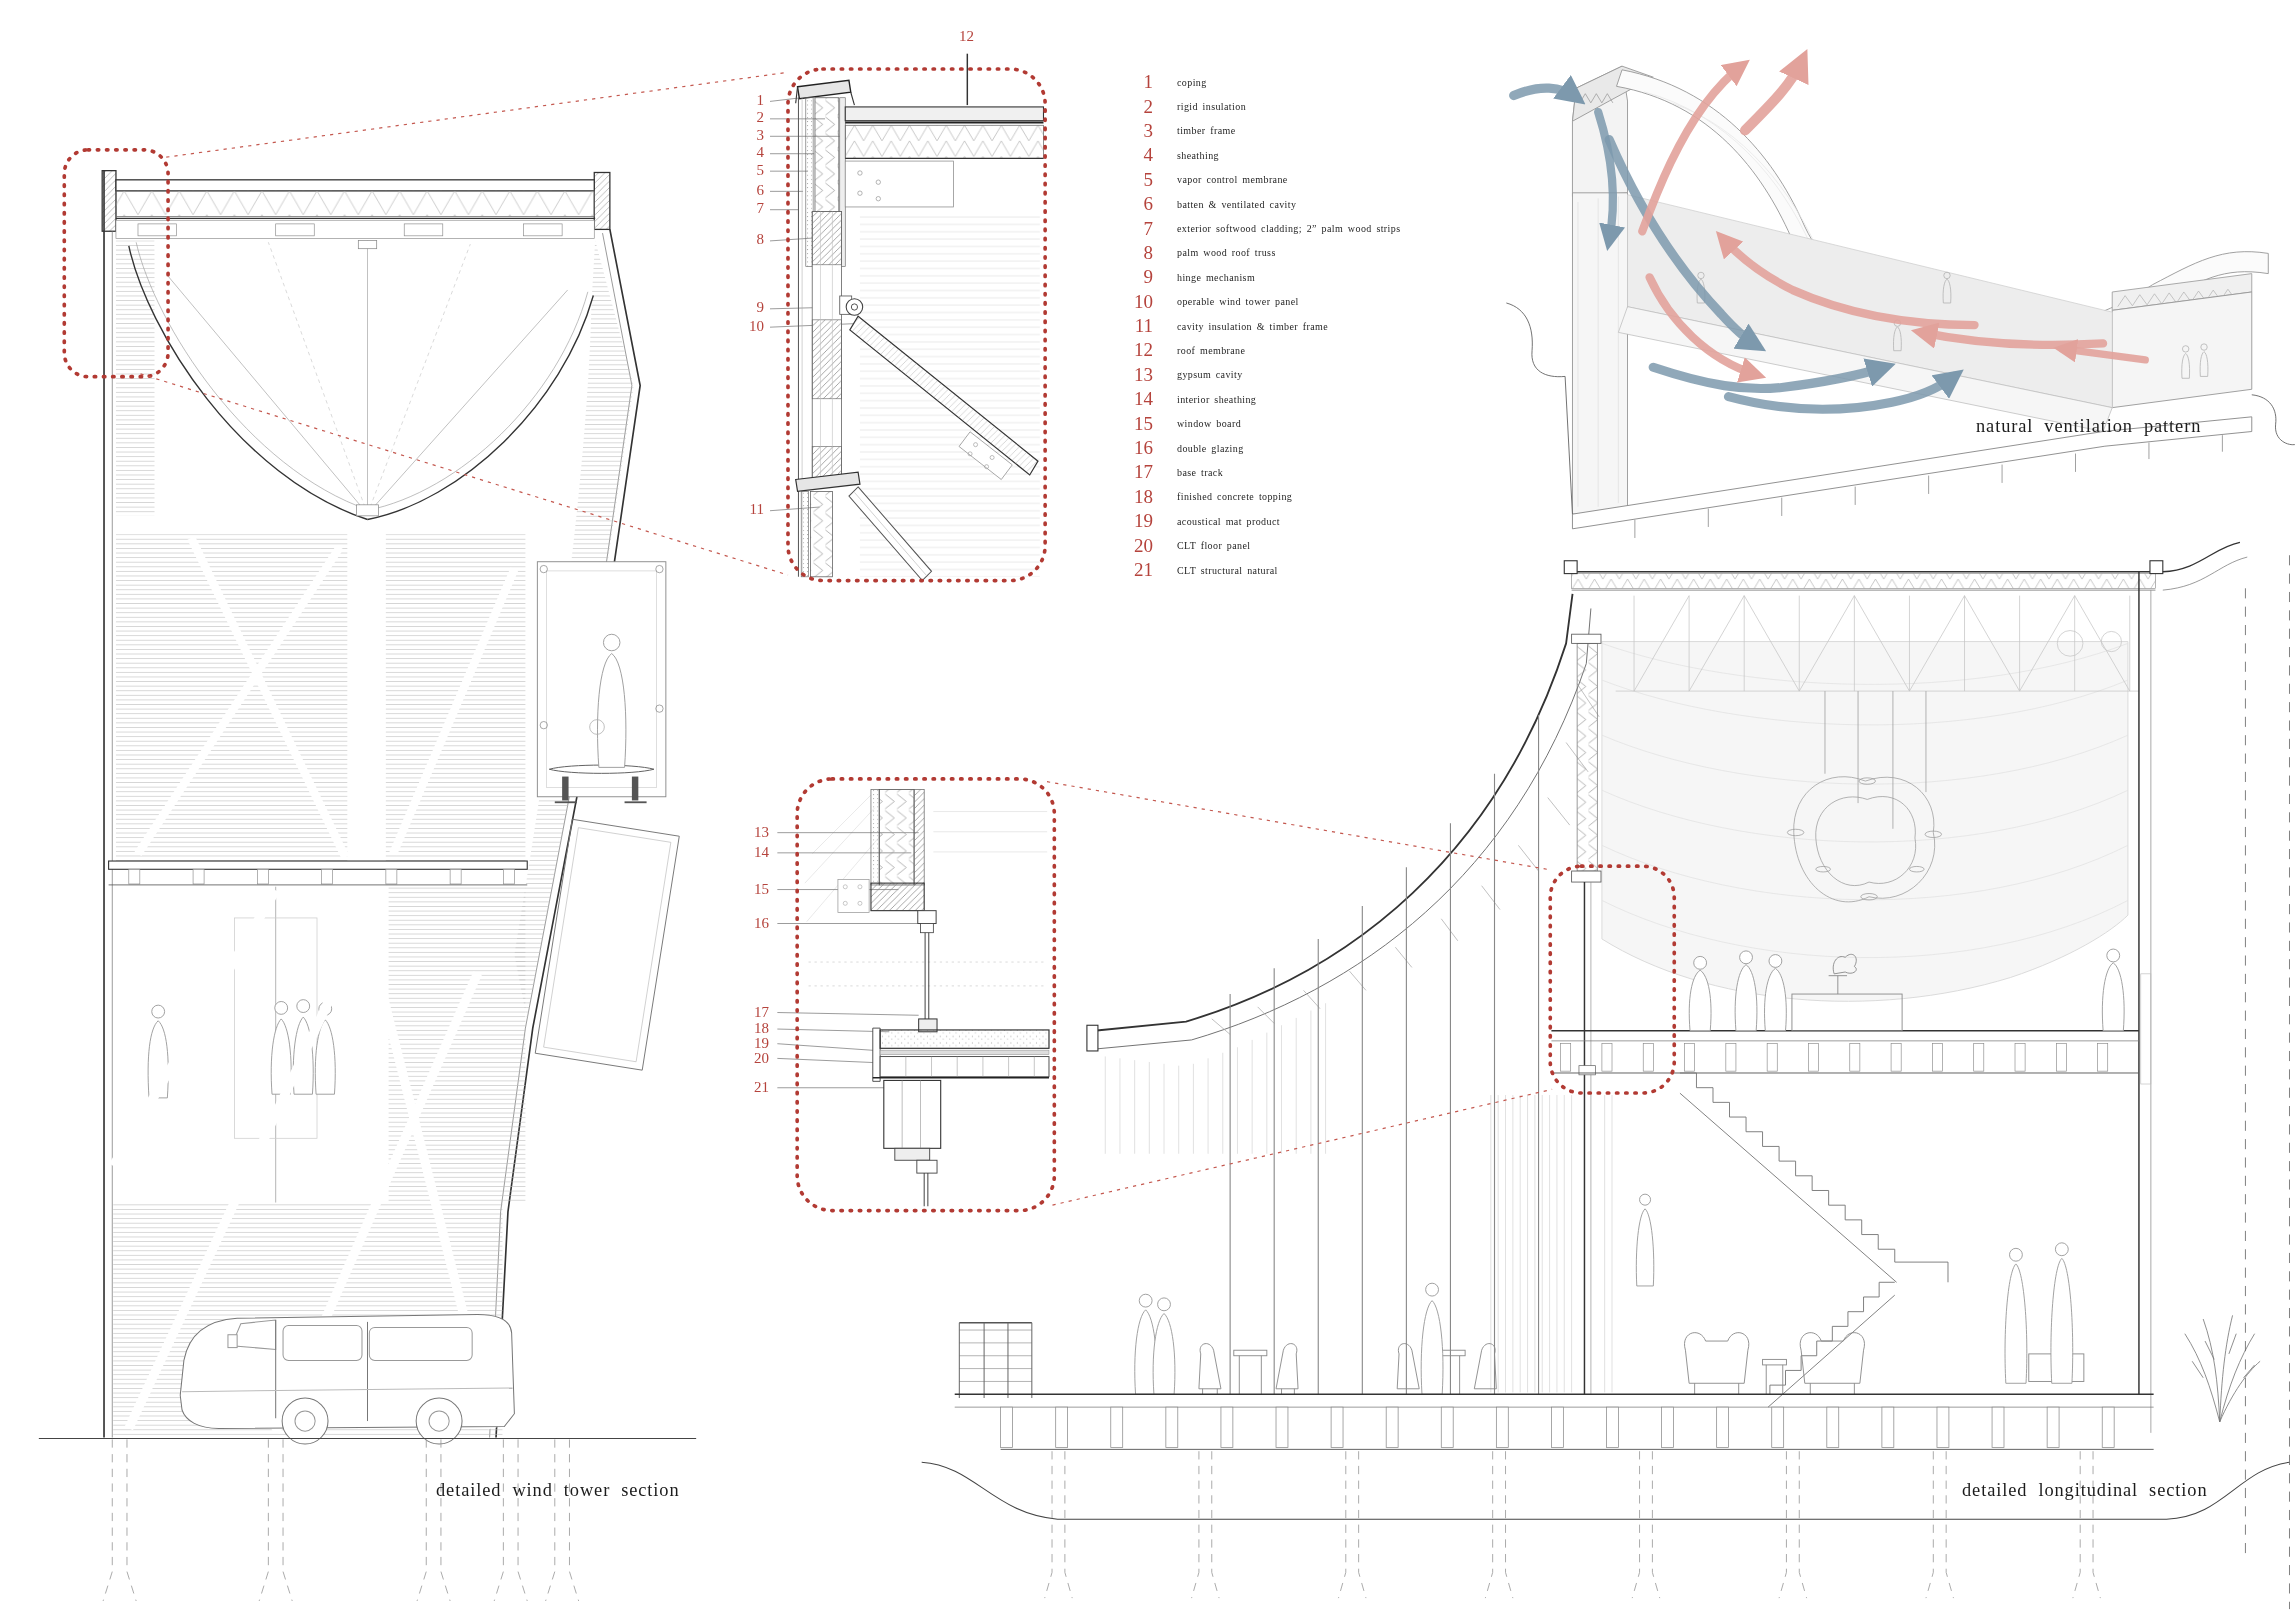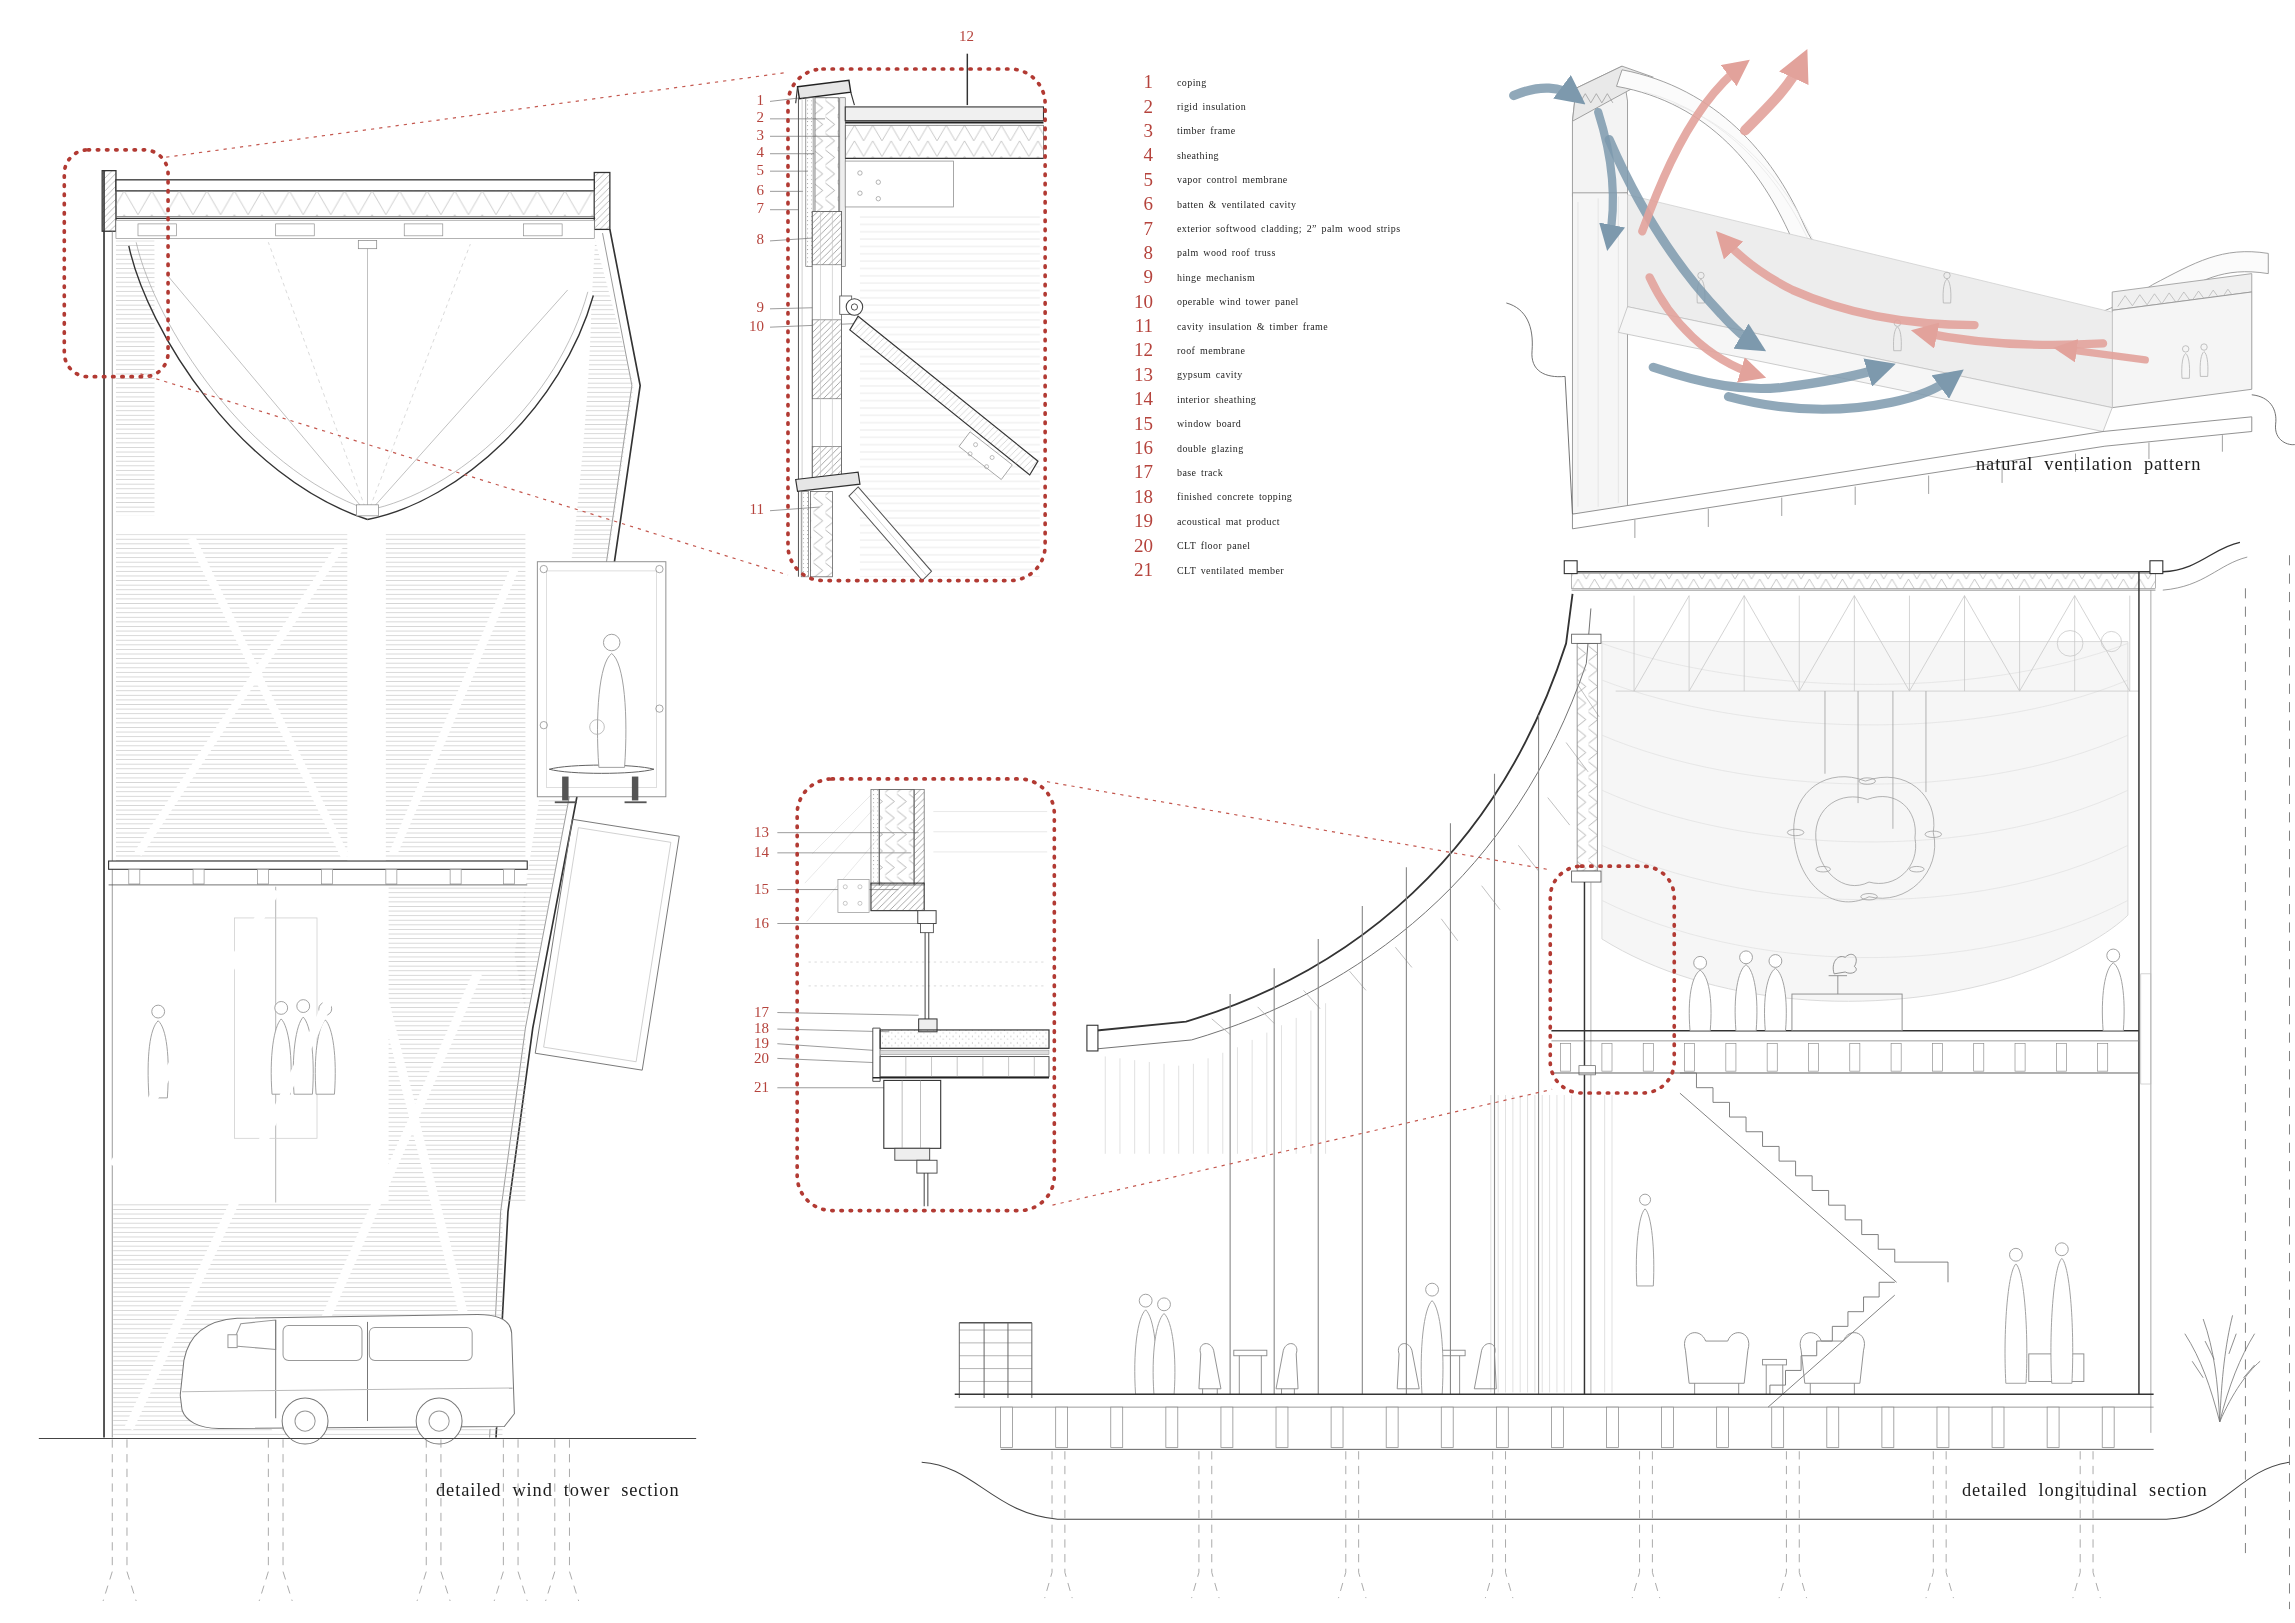--- a/index.html
+++ b/index.html
@@ -804,21 +804,21 @@
     <div class="legend-row">
         <span class="legend-num">19</span>
         <span class="legend-label">acoustical mat product</span>
       </div>
     <div class="legend-row">
         <span class="legend-num">20</span>
         <span class="legend-label">CLT floor panel</span>
       </div>
     <div class="legend-row">
         <span class="legend-num">21</span>
-        <span class="legend-label">CLT ventilated member</span>
+        <span class="legend-label">CLT structural natural</span>
       </div>
   </div>
 
   <span class="co" style="left:735px;top:93px">1</span>
   <span class="co" style="left:735px;top:110px">2</span>
   <span class="co" style="left:735px;top:128px">3</span>
   <span class="co" style="left:735px;top:145px">4</span>
   <span class="co" style="left:735px;top:163px">5</span>
   <span class="co" style="left:735px;top:183px">6</span>
   <span class="co" style="left:735px;top:201px">7</span>
@@ -830,18 +830,18 @@
   <span class="co" style="left:740px;top:825px">13</span>
   <span class="co" style="left:740px;top:845px">14</span>
   <span class="co" style="left:740px;top:882px">15</span>
   <span class="co" style="left:740px;top:916px">16</span>
   <span class="co" style="left:740px;top:1005px">17</span>
   <span class="co" style="left:740px;top:1021px">18</span>
   <span class="co" style="left:740px;top:1036px">19</span>
   <span class="co" style="left:740px;top:1051px">20</span>
   <span class="co" style="left:740px;top:1080px">21</span>
 
-  <span class="caption" style="left:1976px;top:454px">natural ventilation pattern</span>
+  <span class="caption" style="left:1976px;top:416px">natural ventilation pattern</span>
   <span class="caption" style="left:436px;top:1480px">detailed wind tower section</span>
   <span class="caption" style="left:1962px;top:1480px">detailed longitudinal section</span>
 
 </div>
 
 
 </body></html>

